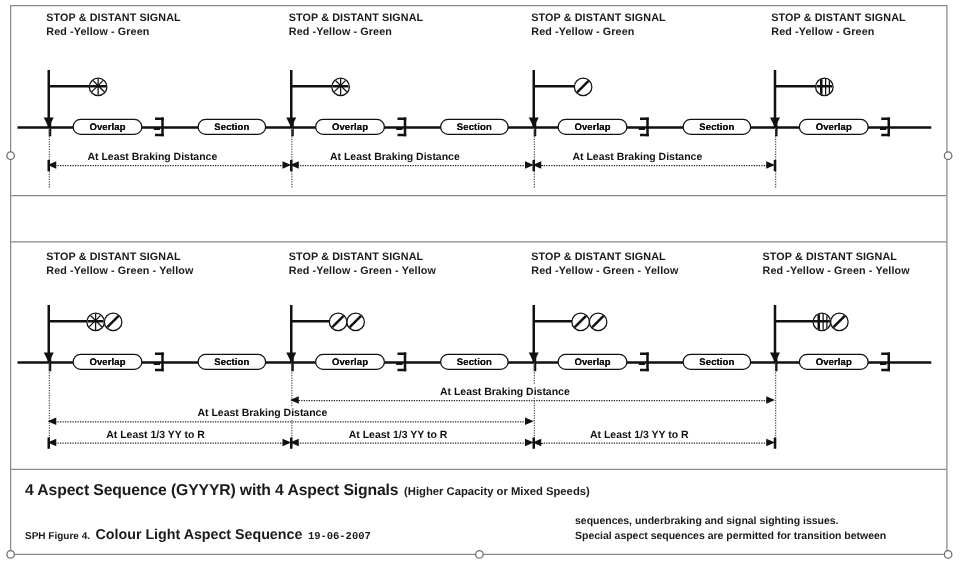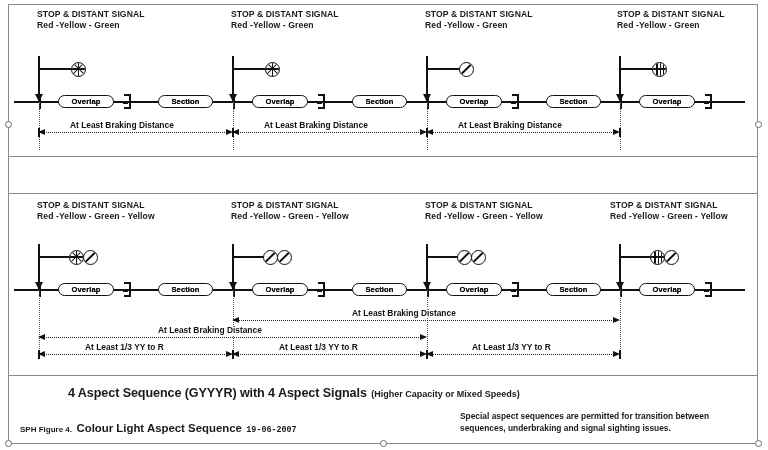--- a/index.html
+++ b/index.html
@@ -328,29 +328,29 @@
   <div class="ar right" style="left:420px;top:350.5px;"></div>
   <div class="cap-t" style="left:426px;top:349.5px;"></div>
   <div class="dim-lbl" style="left:277px;top:342px;">At Least 1/3 YY to R</div>
 
   <div class="dim" style="left:432px;top:354px;width:184px;"></div>
   <div class="ar left" style="left:426px;top:350.5px;"></div>
   <div class="ar right" style="left:613px;top:350.5px;"></div>
   <div class="cap-t" style="left:619px;top:349.5px;"></div>
   <div class="dim-lbl" style="left:470px;top:342px;">At Least 1/3 YY to R</div>
 
-  <div class="caption" style="left:20px;top:383px;margin-left:48px;">
+  <div class="caption" style="left:20px;top:383px;">
     <span class="big">4 Aspect Sequence (GYYYR) with 4 Aspect Signals</span>
     <span class="small">(Higher Capacity or Mixed Speeds)</span>
   </div>
 
   <div class="footline" style="left:20px;top:418px;">
     <span class="tiny">SPH Figure 4.</span>
     <span class="mid">Colour Light Aspect Sequence</span>
     <span class="date">19-06-2007</span>
   </div>
 
   <div class="note" style="left:460px;top:411px;">
+    <div>sequences, underbraking and signal sighting issues.</div>
     <div>Special aspect sequences are permitted for transition between</div>
-    <div>sequences, underbraking and signal sighting issues.</div>
   </div>
 
 </div>
 
 </body></html>

